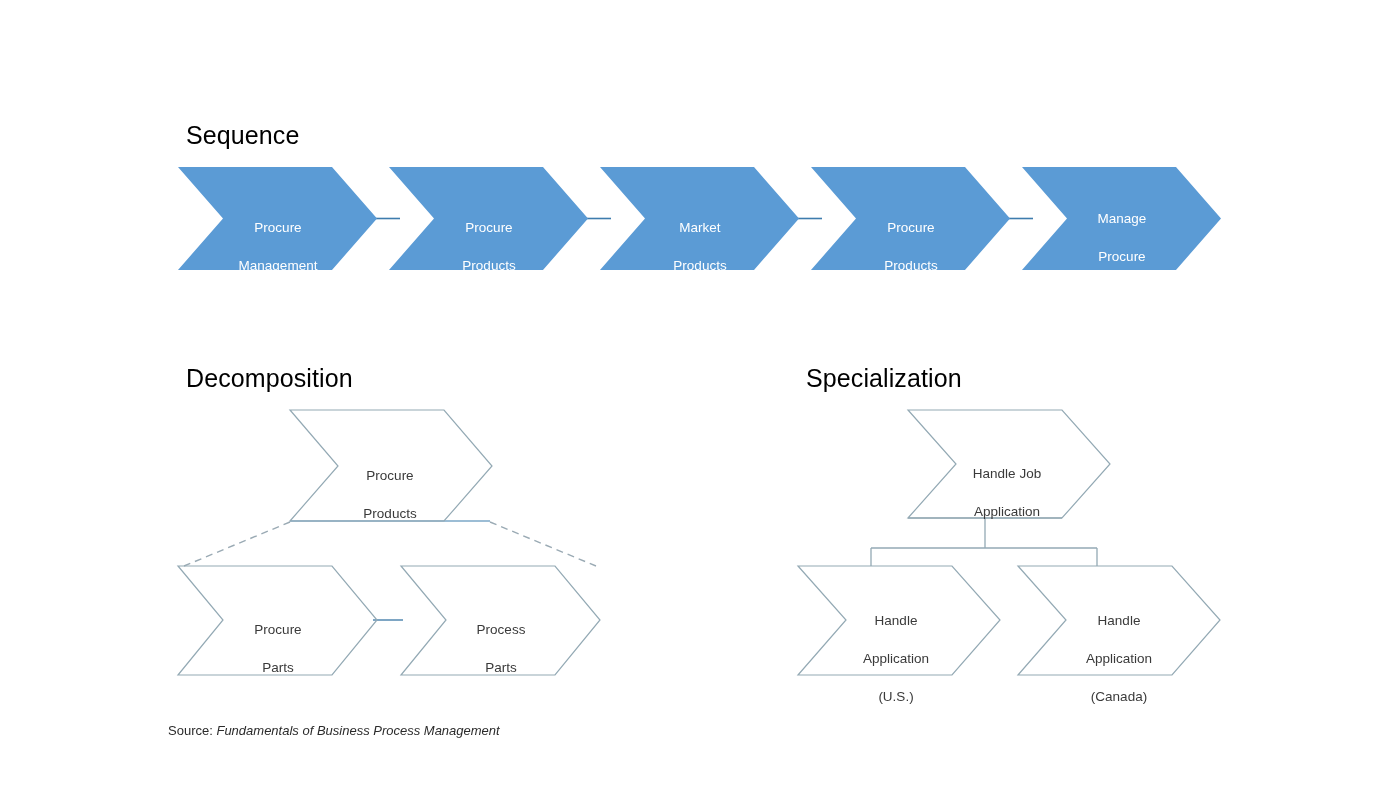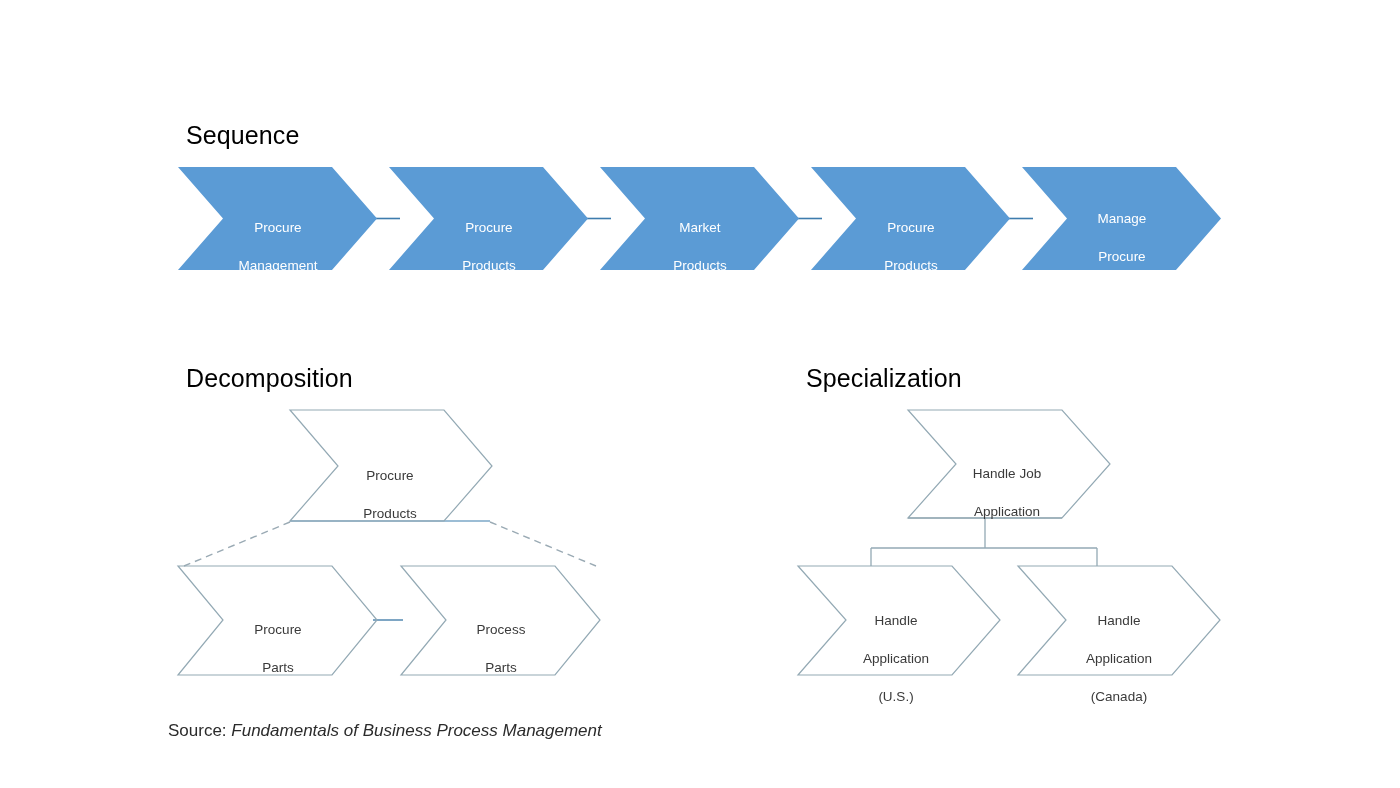--- a/index.html
+++ b/index.html
@@ -50,21 +50,21 @@
     color: #3a3a3a;
     font-size: 13.5px;
     line-height: 19px;
   }
   .chev-label span { display: block; }
 
   #source-note {
     position: absolute;
     left: 168px;
     top: 722px;
-    font-size: 17px;
+    font-size: 13px;
     line-height: 18px;
     color: #2b2b2b;
     white-space: nowrap;
   }
   #source-note .src-title {
     font-style: italic;
   }
 </style>
 </head>
 <body>

